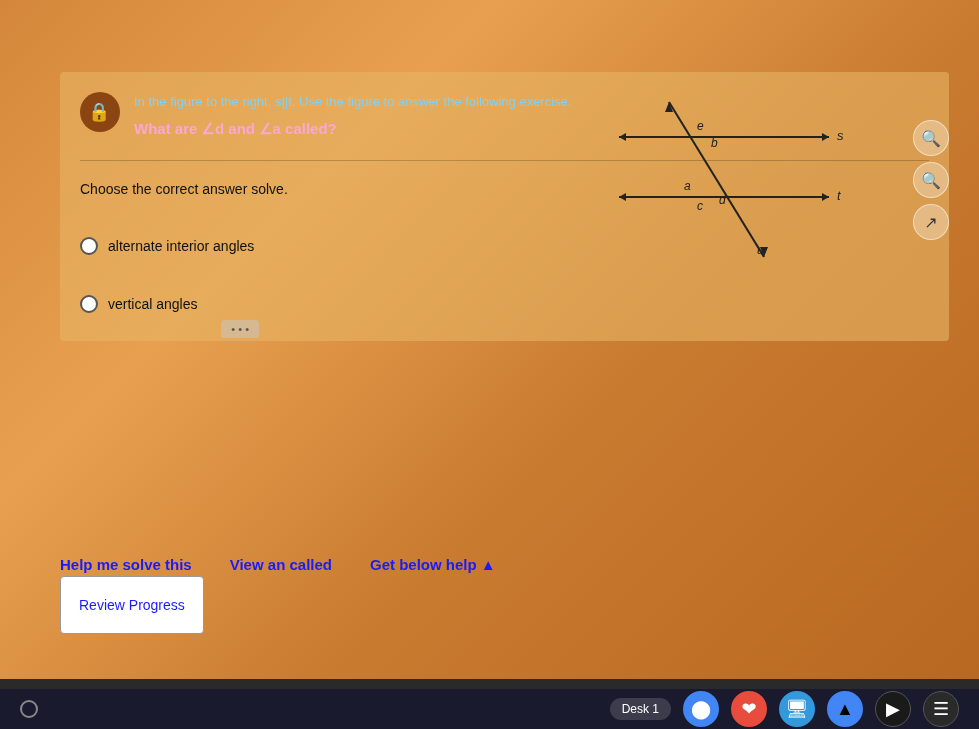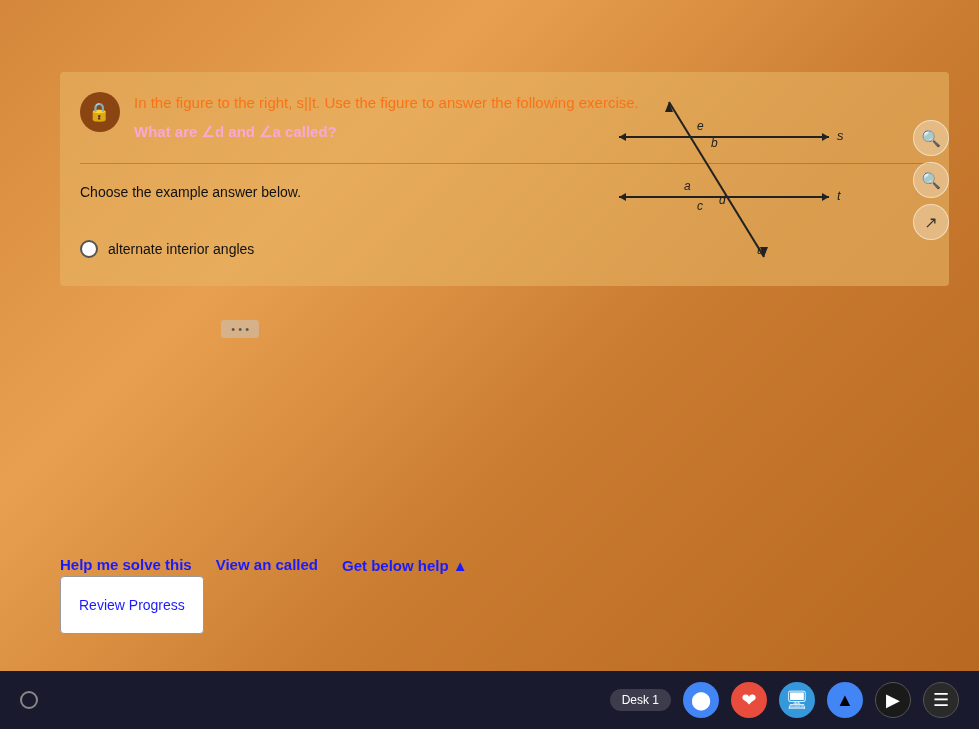--- a/index.html
+++ b/index.html
@@ -95,22 +95,22 @@
       color: white;
       font-size: 18px;
     }
 
     .question-text-block {
       flex: 1;
       padding-right: 20px;
     }
 
     .question-text {
-      font-size: 15px;
-      color: #f97316;
+      font-size: 13px;
+      color: #7dd3fc;
       line-height: 1.5;
       margin-bottom: 8px;
     }
 
     .question-sub {
       font-size: 15px;
       color: #f9a8d4;
       font-weight: bold;
     }
 
@@ -188,22 +188,22 @@
       font-size: 14px;
       color: #111;
     }
 
     
     .action-buttons {
       position: absolute;
       bottom: 155px;
       left: 60px;
       display: flex;
-      gap: 24px;
-      align-items: center;
+      gap: 38px;
+      align-items: flex-start;
     }
 
     .action-link {
       font-size: 15px;
       color: #1a1aff;
       font-weight: bold;
       cursor: pointer;
       text-decoration: none;
       border-bottom: 1px solid transparent;
     }
@@ -233,21 +233,21 @@
       font-size: 14px;
       color: #1a1aff;
       cursor: pointer;
       font-weight: normal;
     }
 
     
     .taskbar {
       position: absolute;
       bottom: 0; left: 0; right: 0;
-      height: 58px;
+      height: 40px;
       background: #1a1a2e;
       display: flex;
       align-items: center;
       justify-content: space-between;
       padding: 0 20px;
     }
 
     .taskbar-left {
       display: flex;
       align-items: center;
@@ -370,28 +370,32 @@
         <text x="130" y="122" font-size="12" fill="#222" font-style="italic">d</text>
         <text x="108" y="128" font-size="12" fill="#222" font-style="italic">c</text>
 
         <text x="168" y="172" font-size="12" fill="#222" font-style="italic">u</text>
       </svg>
     </div>
 
     <div class="divider"></div>
 
     <div class="answer-section">
-      <div class="choose-label">Choose the example answer below.</div>
+      <div class="choose-label">Choose the correct answer solve.</div>
 
       <div class="radio-option">
         <div class="radio-btn"></div>
         <span class="radio-label">alternate interior angles</span>
       </div>
 
 
+      <div class="radio-option">
+        <div class="radio-btn"></div>
+        <span class="radio-label">vertical angles</span>
+      </div>
     </div>
   </div>
 </div>
 
 <div class="tool-icons">
   <div class="tool-icon-btn">🔍</div>
   <div class="tool-icon-btn">🔍</div>
   <div class="tool-icon-btn">↗</div>
 </div>
 

